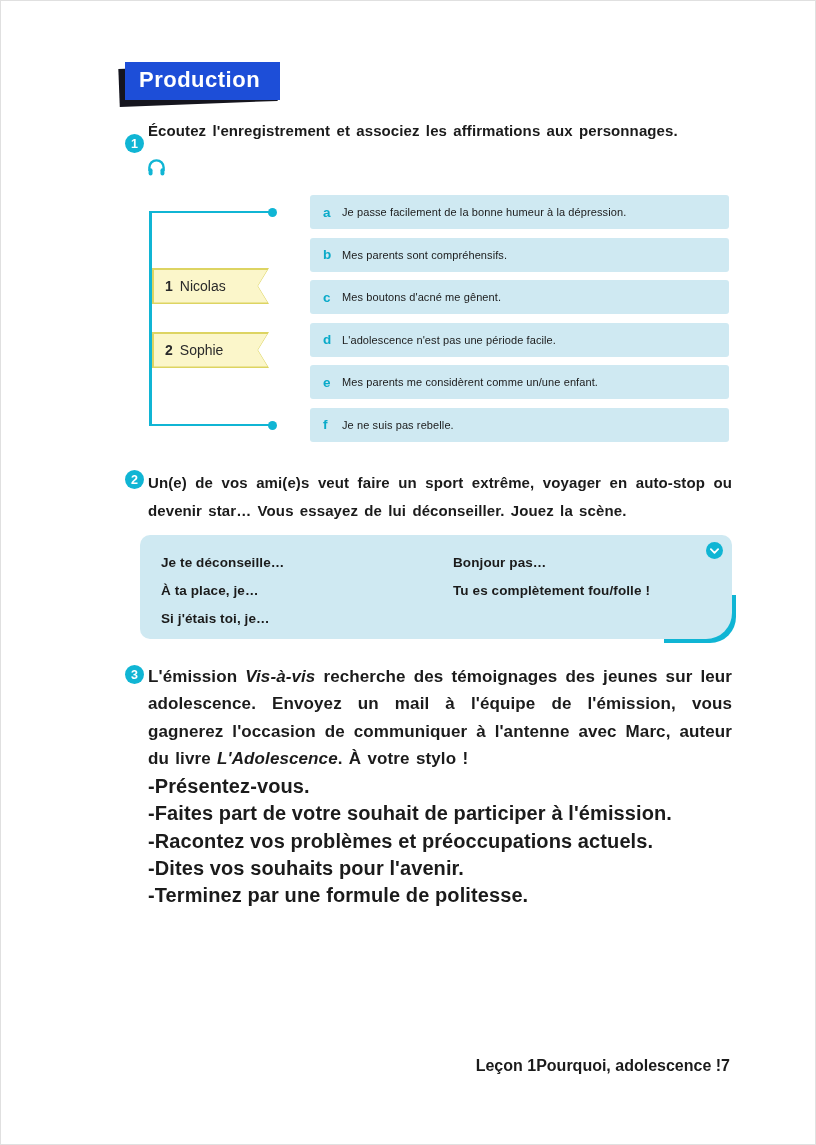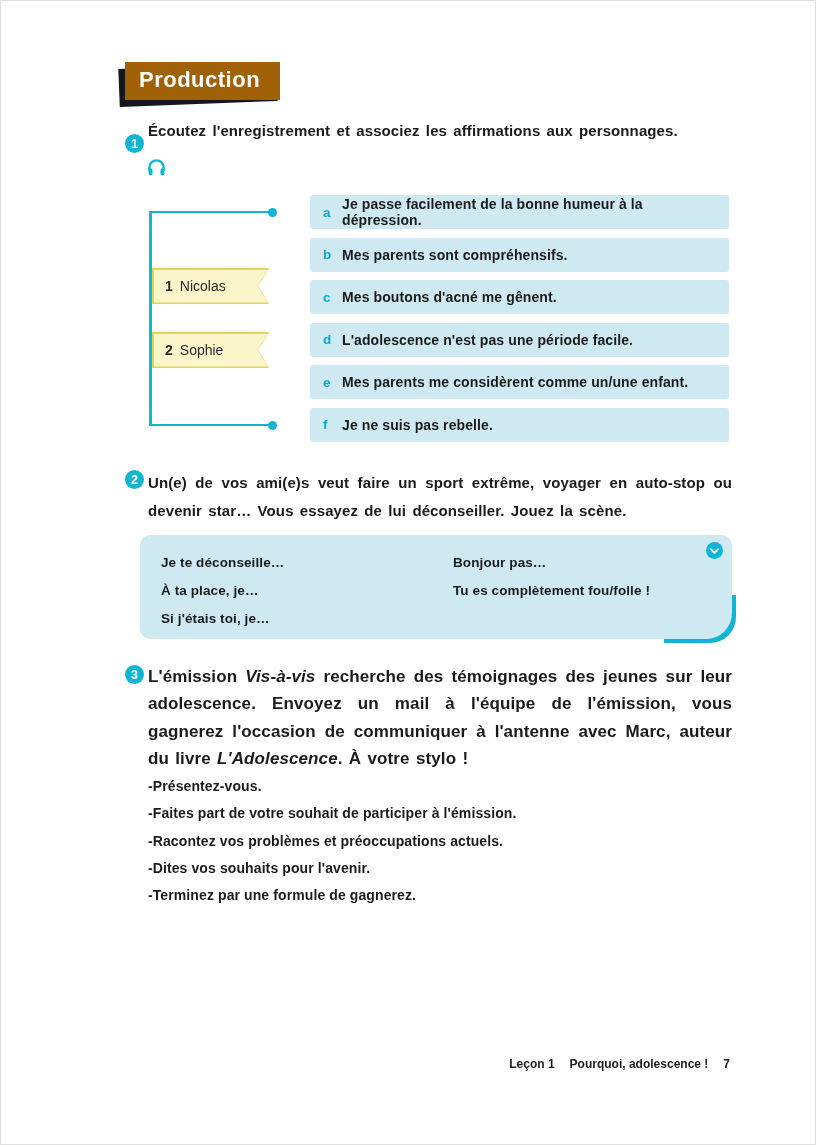--- a/index.html
+++ b/index.html
@@ -10,21 +10,21 @@
     font-family:"Liberation Sans", sans-serif;
   }
 
   
   .production-wrap { position:absolute; left:124px; top:61px; }
   .production-shadow {
     position:absolute; left:-6px; top:4px; width:102%; height:100%;
     background:#15151e; transform:rotate(-2.2deg);
   }
   .production-box {
-    position:relative; background:#a16207; color:#fff;
+    position:relative; background:#1d4ed8; color:#fff;
     font-size:22px; font-weight:bold; letter-spacing:0.5px;
     padding:5px 20px 7px 14px;
   }
 
   
   .badge-num {
     position:absolute; width:19px; height:19px; border-radius:50%;
     background:#10b5d4; color:#fff; font-weight:bold; font-size:12.5px;
     display:flex; align-items:center; justify-content:center;
   }
@@ -37,21 +37,21 @@
 
   .audio-icon { position:absolute; left:146px; top:157px; }
 
   
   .statements { position:absolute; left:309px; top:194px; width:419px; }
   .statement {
     height:34px; margin-bottom:8.5px; background:#cfe9f2; border-radius:3px;
     display:flex; align-items:center; padding:0 8px 0 13px;
   }
   .statement .letter { color:#0aaac9; font-weight:bold; font-size:13.5px; width:19px; flex:none; }
-  .statement .stext { font-weight:bold; font-size:14px; letter-spacing:0.1px; }
+  .statement .stext { font-weight:normal; font-size:11px; letter-spacing:0.1px; }
 
   .conn { position:absolute; background:#10b5d4; }
   .conn-v { left:148px; top:210px; width:2.5px; height:215px; }
   .conn-h-top { left:148px; top:209.5px; width:124px; height:2.5px; }
   .conn-h-bot { left:148px; top:422.5px; width:124px; height:2.5px; }
   .dot { position:absolute; width:9px; height:9px; border-radius:50%; background:#10b5d4; }
   .dot-top { left:267px; top:206.5px; }
   .dot-bot { left:267px; top:419.5px; }
 
   .tag { position:absolute; width:117px; height:36px; }
@@ -76,26 +76,26 @@
   .dialog-line { font-weight:bold; font-size:13.5px; line-height:28px; letter-spacing:0.1px; }
   .dialog-chevron { position:absolute; top:7px; right:9px; width:17px; height:17px;
     border-radius:50%; background:#10b5d4; display:flex; align-items:center; justify-content:center; }
 
   
   .para3 { position:absolute; left:147px; top:662px; width:584px;
     font-weight:bold; font-size:17px; line-height:27.3px;
     text-align:justify; word-spacing:1.5px; letter-spacing:0.1px; }
   .para3 .ital { font-style:italic; }
   .tasks { position:absolute; left:147px; top:772px; width:584px;
-    font-weight:bold; font-size:14px; line-height:27.3px; letter-spacing:0.1px; }
+    font-weight:bold; font-size:20px; line-height:27.3px; letter-spacing:0.1px; }
 
   
   .footer { position:absolute; top:1056px; right:85px;
-    display:flex; align-items:baseline; gap:15px;
-    font-size:12px; font-weight:bold; color:#1b1b1b; }
+    display:flex; align-items:baseline; 
+    font-size:16px; font-weight:bold; color:#1b1b1b; }
 </style>
 </head>
 <body>
 
 <div class="page">
 
   <div class="production-wrap">
     <div class="production-shadow"></div>
     <div class="production-box">Production</div>
   </div>
@@ -185,21 +185,21 @@
   </div>
 
   <div class="badge-num" style="left:124px; top:664px;">3</div>
   <div class="para3"><span>L'émission </span><span class="ital">Vis-à-vis</span><span> recherche des témoignages des jeunes sur leur adolescence. Envoyez un mail à l'équipe de l'émission, vous gagnerez l'occasion de communiquer à l'antenne avec Marc, auteur du livre </span><span class="ital">L'Adolescence</span><span>. À votre stylo !</span></div>
 
   <div class="tasks">
     <div>-Présentez-vous.</div>
     <div>-Faites part de votre souhait de participer à l'émission.</div>
     <div>-Racontez vos problèmes et préoccupations actuels.</div>
     <div>-Dites vos souhaits pour l'avenir.</div>
-    <div>-Terminez par une formule de gagnerez.</div>
+    <div>-Terminez par une formule de politesse.</div>
   </div>
 
   <div class="footer">
     <span>Leçon 1</span>
     <span>Pourquoi, adolescence !</span>
     <span>7</span>
   </div>
 
 </div>
 

